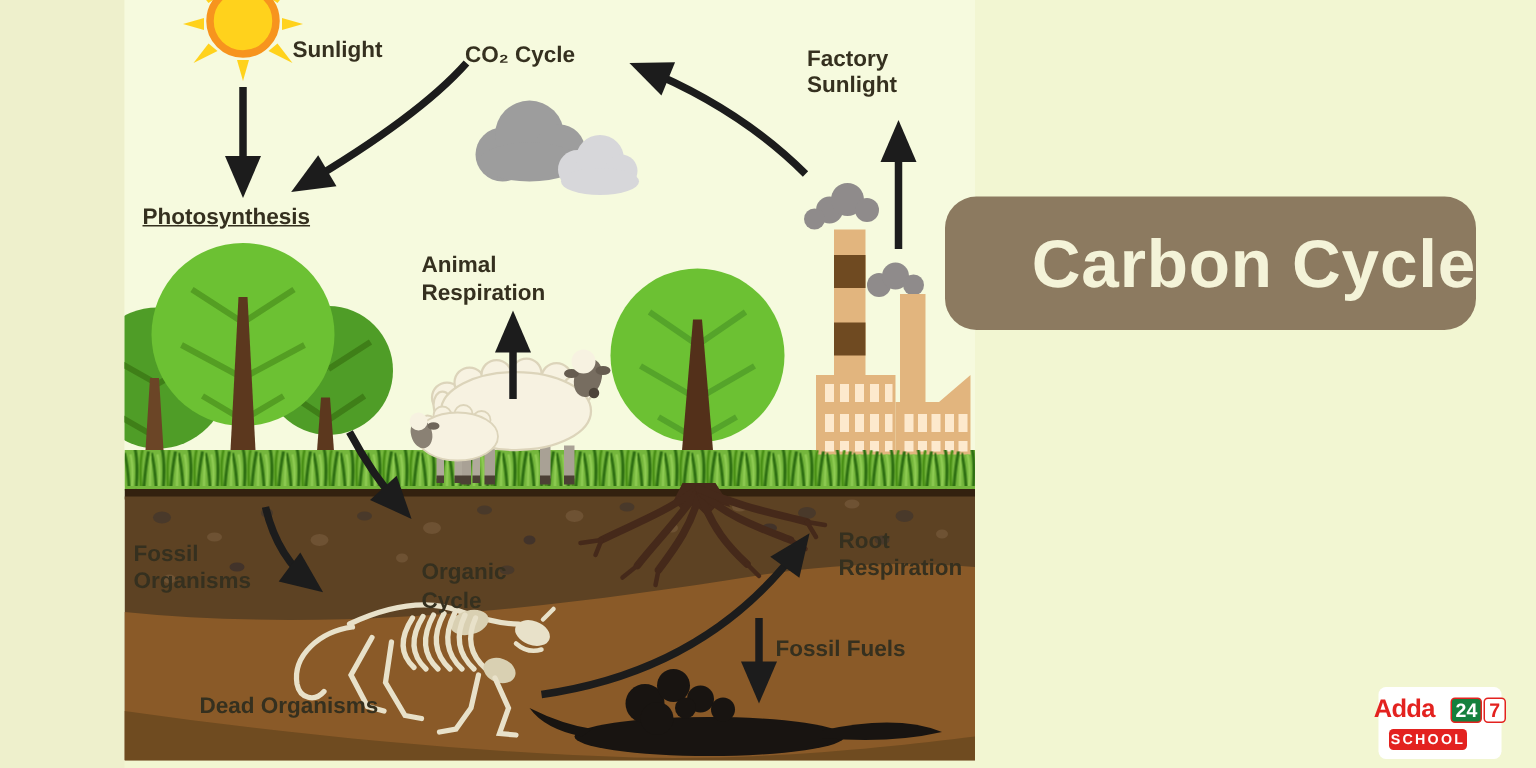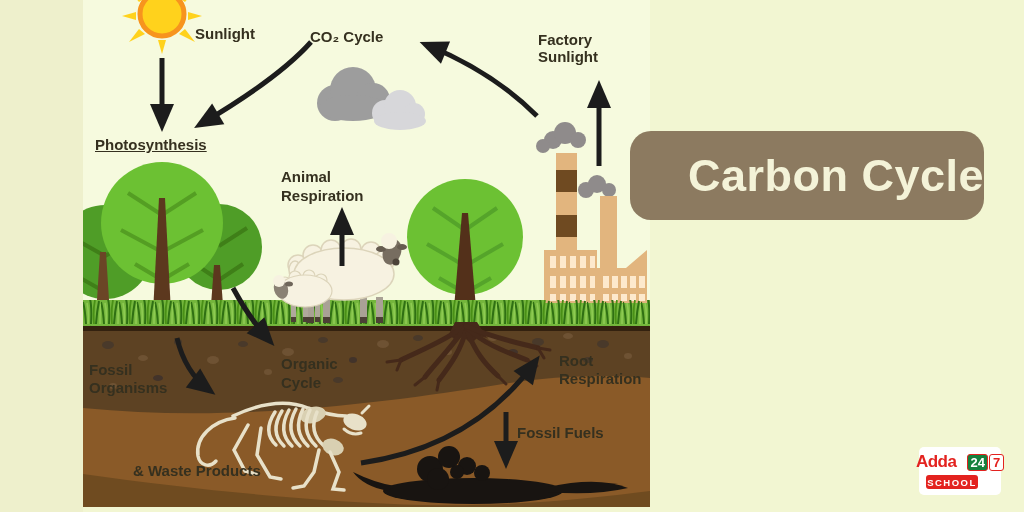--- a/index.html
+++ b/index.html
@@ -20,21 +20,21 @@
   .lh16 div{line-height:16.5px;}
   .lh19 div{line-height:19px;}
   .lh21 div{line-height:21px;}
   .title-badge{
     position:absolute;left:630px;top:83px;width:354px;height:89px;
     background:#8c7a60;border-radius:21px;
     display:flex;align-items:center;justify-content:flex-end;
     color:#f4f3d8;font-size:45px;font-weight:700;letter-spacing:.5px;margin-top:48px;
   }
   .logo{
-    position:absolute;left:919px;top:447px;width:82px;height:48px;
+    position:absolute;left:919px;top:458px;width:82px;height:48px;
     background:#ffffff;border-radius:5px;box-sizing:border-box;padding-top:5px;
   }
   .logo-row{display:flex;align-items:center;justify-content:center;gap:1px;}
   .logo-brand{color:#e3221f;font-weight:700;font-size:17px;letter-spacing:-.5px;}
   .logo-24{background:#15803d;border:1.5px solid #e3221f;color:#fff;font-weight:700;
     font-size:13px;border-radius:3px;padding:0 2px;line-height:15px;margin-left:10px;}
   .logo-7{background:#fff;border:1.5px solid #e3221f;color:#e3221f;font-weight:700;
     font-size:13px;border-radius:3px;padding:0 3px;line-height:15px;}
   .logo-bar{
     margin:3px 23px 0 7px;background:#e3221f;border-radius:3px;height:14px;
@@ -316,31 +316,31 @@
 </div>
 <div class="lbl center" style="left:95px;top:136px;width:140px;text-decoration:underline;">Photosynthesis</div>
 <div class="lbl center lh19" style="left:281px;top:167px;width:120px;">
   <div>Animal</div>
   <div>Respiration</div>
 </div>
 <div class="lbl center" style="left:89px;top:361px;width:100px;">
   <div>Fossil</div>
   <div>Organisms</div>
 </div>
-<div class="lbl lh19" style="left:281px;top:354px;">
+<div class="lbl lh19" style="left:281px;top:372px;">
   <div>Organic</div>
   <div>Cycle</div>
 </div>
 <div class="lbl" style="left:559px;top:352px;">
   <div>Root</div>
   <div>Respiration</div>
 </div>
 <div class="lbl" style="left:517px;top:424px;">Fossil Fuels</div>
 <div class="lbl lh21" style="left:133px;top:460px;">
-  <div>&amp; Waste Products</div>
+  <div>Dead Organisms</div>
 </div>
 
 <div class="title-badge">
   <span>Carbon Cycle</span>
 </div>
 
 <div class="logo">
   <div class="logo-row">
     <span class="logo-brand">Adda</span>
     <span class="logo-24">24</span>

